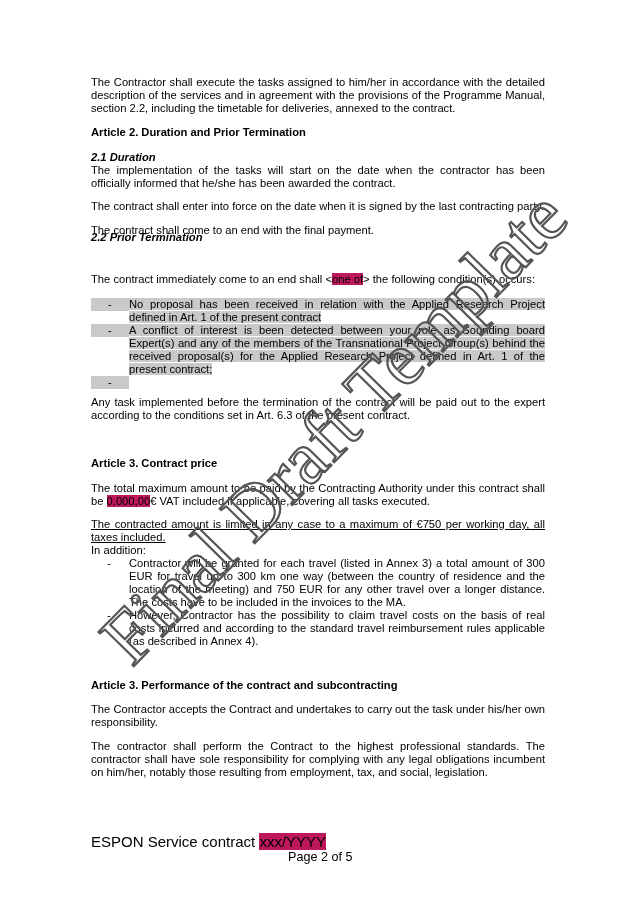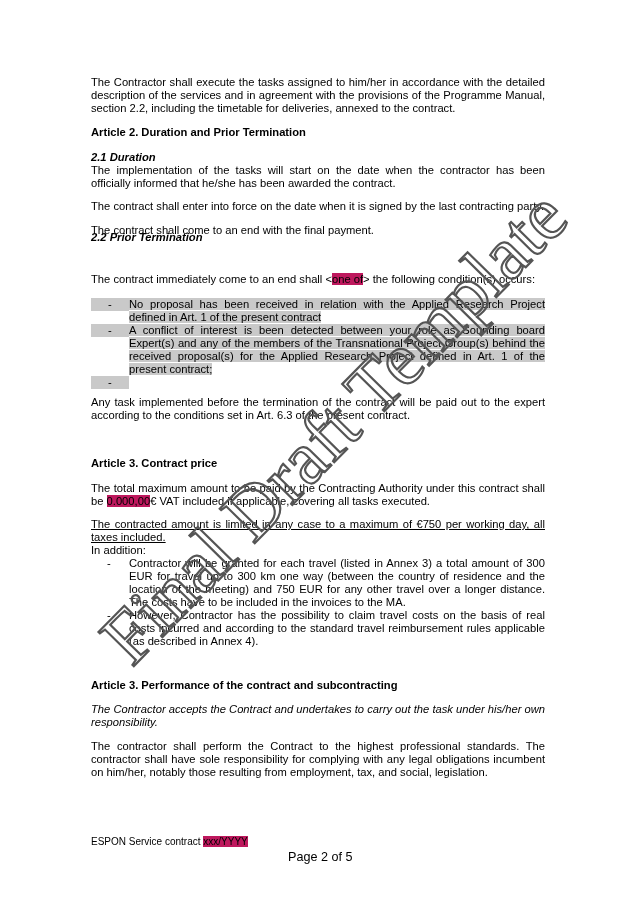--- a/index.html
+++ b/index.html
@@ -10,21 +10,21 @@
   }
   .blk { position: absolute; left: 91px; width: 454px; }
   .just { text-align: justify; text-align-last: left; }
   .center { text-align: left; font-weight: bold; }
   .sub { font-weight: bold; font-style: italic; }
   .hl { background: #be185d; }
   .bullet { position: relative; padding-left: 38px; }
   .bullet .dash { position: absolute; left: 16px; top: 0; }
   .bullet.hlrow .dash { left: 0; width: 38px; padding-left: 17px; box-sizing: border-box; background: #c9c9c9; }
   .bullet.hlrow .txt { background: #c9c9c9; }
-  .footer-title { position: absolute; left: 91px; top: 835px; font-size: 10px; }
+  .footer-title { position: absolute; left: 91px; top: 835px; font-size: 15px; }
   .footer-page { position: absolute; left: 288px; top: 851px; font-size: 12.6px; }
   .wm { position: absolute; left: 0; top: 0; width: 636px; height: 900px; pointer-events: none; }
 </style>
 </head>
 <body>
 
 <div class="page">
 
   <div class="blk just" style="top:76px;">The Contractor shall execute the tasks assigned to him/her in accordance with the detailed description of the services and in agreement with the provisions of the Programme Manual, section 2.2, including the timetable for deliveries, annexed to the contract.</div>
 
@@ -70,21 +70,21 @@
       <span class="dash">-</span>
       <span class="txt">Contractor will be granted for each travel (listed in Annex 3) a total amount of 300 EUR for travel up to 300 km one way (between the country of residence and the location of the meeting) and 750 EUR for any other travel over a longer distance. The costs have to be included in the invoices to the MA.</span>
     </div>
     <div class="bullet just">
       <span class="dash">-</span>
       <span class="txt">However, Contractor has the possibility to claim travel costs on the basis of real costs incurred and according to the standard travel reimbursement rules applicable (as described in Annex 4).</span>
     </div>
   </div>
 
   <div class="blk center" style="top:679px;">Article 3. Performance of the contract and subcontracting</div>
-  <div class="blk just" style="top:703px;font-style:italic;">The Contractor accepts the Contract and undertakes to carry out the task under his/her own responsibility.</div>
+  <div class="blk just" style="top:703px;">The Contractor accepts the Contract and undertakes to carry out the task under his/her own responsibility.</div>
   <div class="blk just" style="top:740px;">The contractor shall perform the Contract to the highest professional standards. The contractor shall have sole responsibility for complying with any legal obligations incumbent on him/her, notably those resulting from employment, tax, and social, legislation.</div>
 
   <div class="footer-title">
     <span>ESPON Service contract </span><span class="hl">xxx/YYYY</span>
   </div>
   <div class="footer-page">Page 2 of 5</div>
 
   <svg class="wm" viewBox="0 0 636 900">
     <text x="0" y="0" transform="translate(132,668) rotate(-45.5)" font-family="Liberation Serif, serif" font-size="75" fill="#ffffff" stroke="#555555" stroke-width="2.2" paint-order="stroke" fill-opacity="0.0">Final Draft Template</text>
   </svg>

